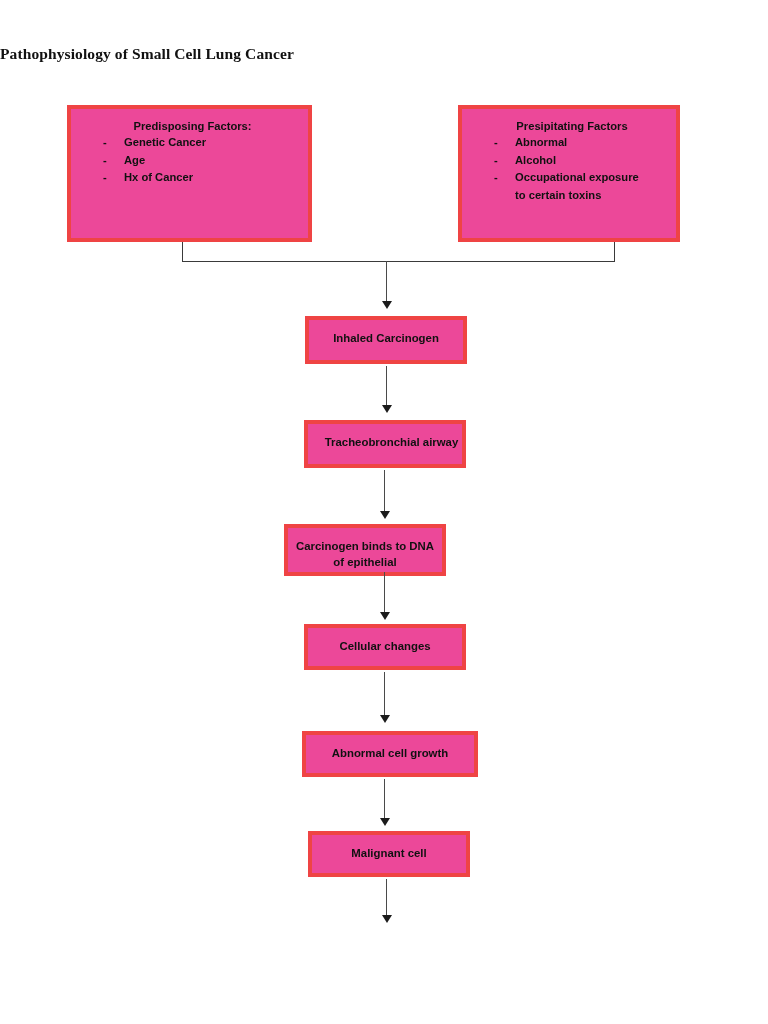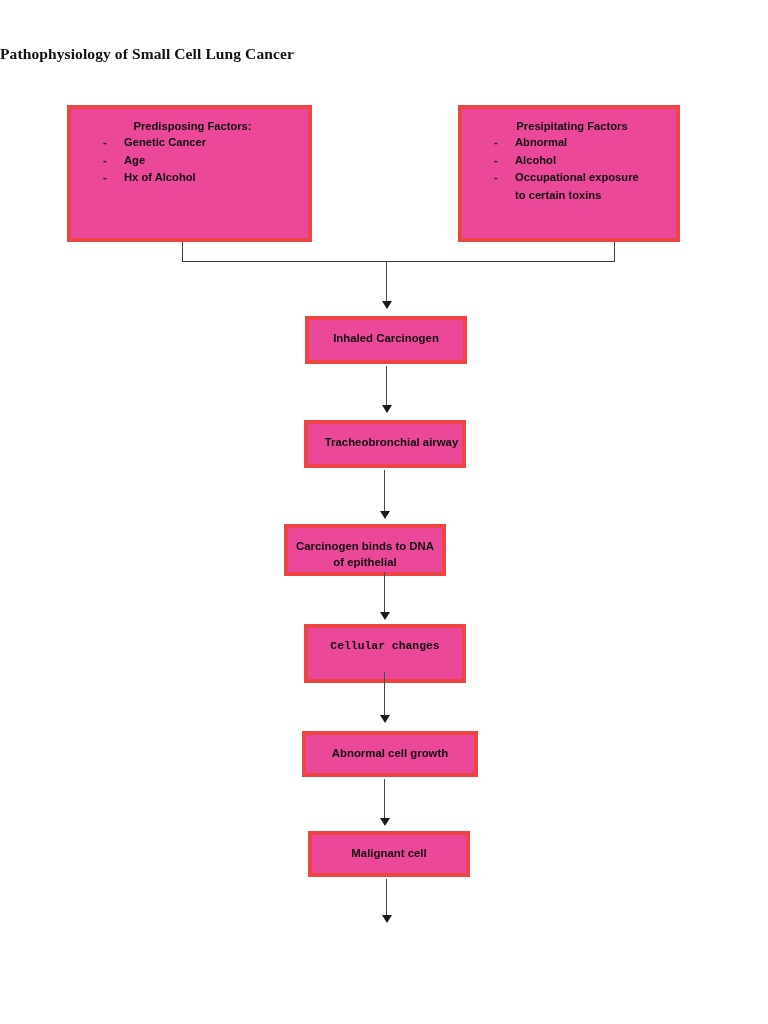--- a/index.html
+++ b/index.html
@@ -147,21 +147,21 @@
       <div class="factor-item">
         <span class="factor-dash">-</span>
         <span class="factor-item-text">Genetic Cancer</span>
       </div>
       <div class="factor-item">
         <span class="factor-dash">-</span>
         <span class="factor-item-text">Age</span>
       </div>
       <div class="factor-item">
         <span class="factor-dash">-</span>
-        <span class="factor-item-text">Hx of Alcohol</span>
+        <span class="factor-item-text">Hx of Cancer</span>
       </div>
     </div>
   </div>
 
   <div class="node factor-box" style="left:458px; top:105px; width:222px; height:137px;">
     <div class="factor-heading">Presipitating Factors</div>
     <div class="factor-list">
       <div class="factor-item">
         <span class="factor-dash">-</span>
         <span class="factor-item-text">Abnormal</span>
@@ -197,21 +197,21 @@
 
   <div class="node chain-node" style="left:284px; top:524px; width:162px; height:52px;">
     <span class="chain-label">
       <span>Carcinogen binds to DNA</span>
       <span class="line2">of epithelial</span>
     </span>
   </div>
   <div class="arrow-shaft" style="left:384px; top:572px; height:43px;"></div>
   <div class="arrow-head" style="left:380px; top:612px;"></div>
 
-  <div class="node chain-node" style="left:304px; top:624px; width:162px; height:59px;font-family:Liberation Mono, monospace;">
+  <div class="node chain-node" style="left:304px; top:624px; width:162px; height:46px;">
     <span class="chain-label">Cellular changes</span>
   </div>
   <div class="arrow-shaft" style="left:384px; top:672px; height:46px;"></div>
   <div class="arrow-head" style="left:380px; top:715px;"></div>
 
   <div class="node chain-node" style="left:302px; top:731px; width:176px; height:46px;">
     <span class="chain-label">Abnormal cell growth</span>
   </div>
   <div class="arrow-shaft" style="left:384px; top:779px; height:42px;"></div>
   <div class="arrow-head" style="left:380px; top:818px;"></div>

